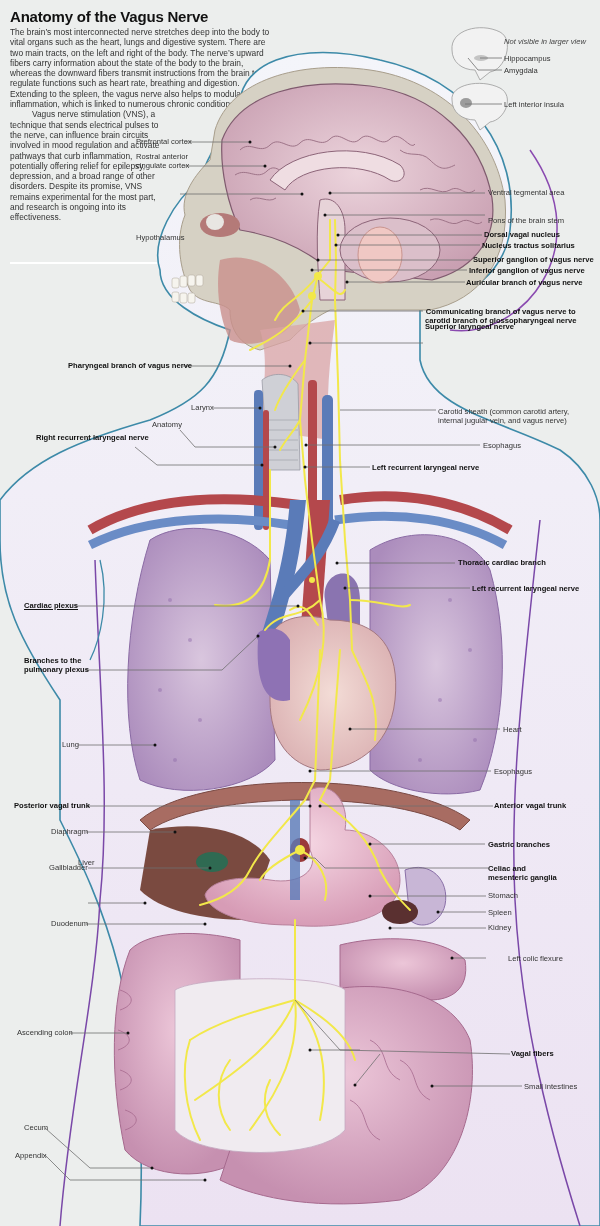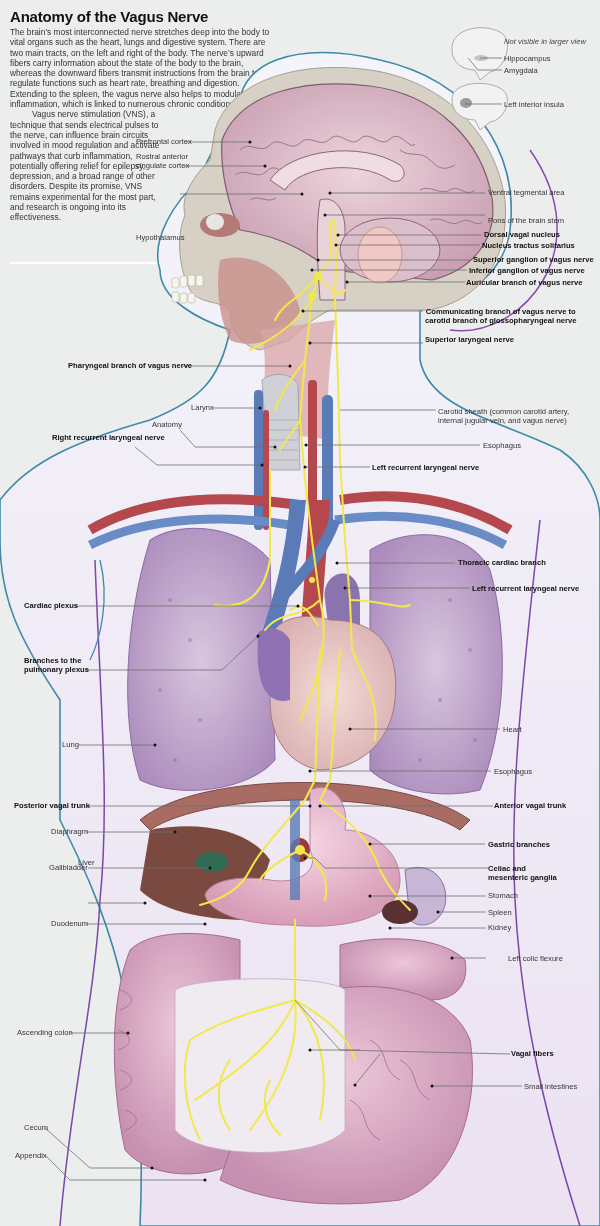--- a/index.html
+++ b/index.html
@@ -331,22 +331,22 @@
 <div class="lbl" style="left:504px;top:66px;">Amygdala</div>
 <div class="lbl" style="left:504px;top:100px;">Left interior insula</div>
 
 <div class="lbl" style="left:136px;top:137px;">Prefrontal cortex</div>
 <div class="lbl" style="left:136px;top:152px;white-space:pre;">Rostral anterior
 cingulate cortex</div>
 <div class="lbl" style="left:136px;top:189px;margin-top:44px;">Hypothalamus</div>
 <div class="lbl b" style="left:68px;top:361px;">Pharyngeal branch of vagus nerve</div>
 <div class="lbl" style="left:191px;top:403px;">Larynx</div>
 <div class="lbl" style="left:152px;top:420px;">Anatomy</div>
-<div class="lbl b" style="left:28px;top:433px;padding-left:24px;">Right recurrent laryngeal nerve</div>
-<div class="lbl b" style="left:24px;top:601px;">Cardiac plexus</div>
+<div class="lbl b" style="left:12px;top:433px;padding-left:24px;">Right recurrent laryngeal nerve</div>
+<div class="lbl b" style="left:24px;top:601px;text-decoration:underline;">Cardiac plexus</div>
 <div class="lbl b" style="left:24px;top:656px;white-space:pre;">Branches to the
 pulmonary plexus</div>
 <div class="lbl" style="left:62px;top:740px;">Lung</div>
 <div class="lbl b" style="left:14px;top:801px;">Posterior vagal trunk</div>
 <div class="lbl" style="left:51px;top:827px;">Diaphragm</div>
 <div class="lbl" style="left:49px;top:863px;">Gallbladder</div>
 <div class="lbl" style="left:70px;top:858px;padding-left:8px;">Liver</div>
 <div class="lbl" style="left:51px;top:919px;">Duodenum</div>
 <div class="lbl" style="left:17px;top:1028px;">Ascending colon</div>
 <div class="lbl" style="left:24px;top:1123px;">Cecum</div>
@@ -354,21 +354,21 @@
 
 <div class="lbl" style="left:488px;top:188px;">Ventral tegmental area</div>
 <div class="lbl" style="left:488px;top:210px;margin-top:6px;">Pons of the brain stem</div>
 <div class="lbl b" style="left:484px;top:230px;">Dorsal vagal nucleus</div>
 <div class="lbl b" style="left:482px;top:241px;">Nucleus tractus solitarius</div>
 <div class="lbl b" style="left:473px;top:255px;">Superior ganglion of vagus nerve</div>
 <div class="lbl b" style="left:469px;top:266px;">Inferior ganglion of vagus nerve</div>
 <div class="lbl b" style="left:466px;top:278px;">Auricular branch of vagus nerve</div>
 <div class="lbl b" style="left:425px;top:307px;white-space:pre;text-align:center;">Communicating branch of vagus nerve to
 carotid branch of glossopharyngeal nerve</div>
-<div class="lbl b" style="left:425px;top:335px;">Superior laryngeal nerve</div>
+<div class="lbl b" style="left:425px;top:322px;">Superior laryngeal nerve</div>
 <div class="lbl" style="left:438px;top:407px;white-space:pre;">Carotid sheath (common carotid artery,
 internal jugular vein, and vagus nerve)</div>
 <div class="lbl" style="left:483px;top:441px;">Esophagus</div>
 <div class="lbl b" style="left:372px;top:463px;">Left recurrent laryngeal nerve</div>
 <div class="lbl b" style="left:458px;top:558px;">Thoracic cardiac branch</div>
 <div class="lbl b" style="left:472px;top:584px;">Left recurrent laryngeal nerve</div>
 <div class="lbl" style="left:503px;top:725px;">Heart</div>
 <div class="lbl" style="left:494px;top:767px;">Esophagus</div>
 <div class="lbl b" style="left:494px;top:801px;">Anterior vagal trunk</div>
 <div class="lbl b" style="left:488px;top:840px;">Gastric branches</div>

